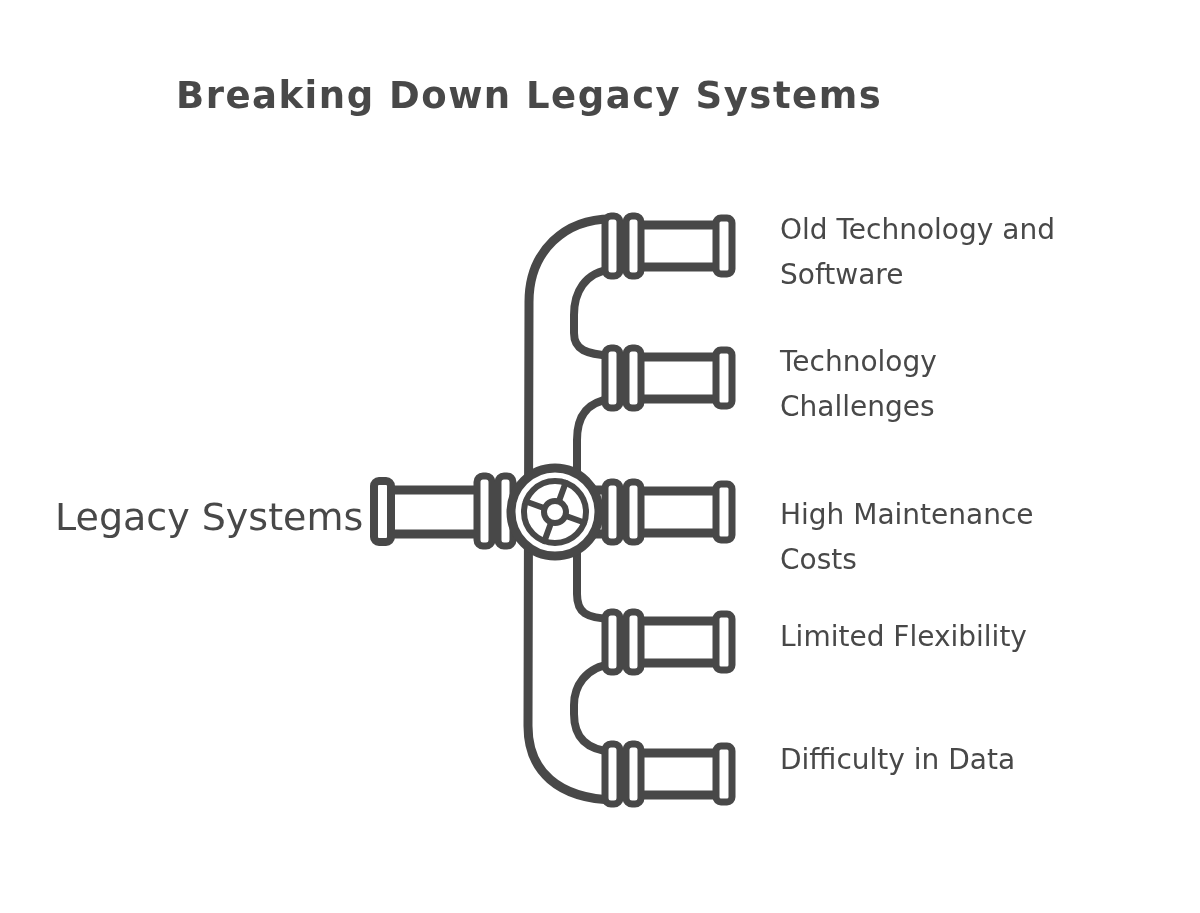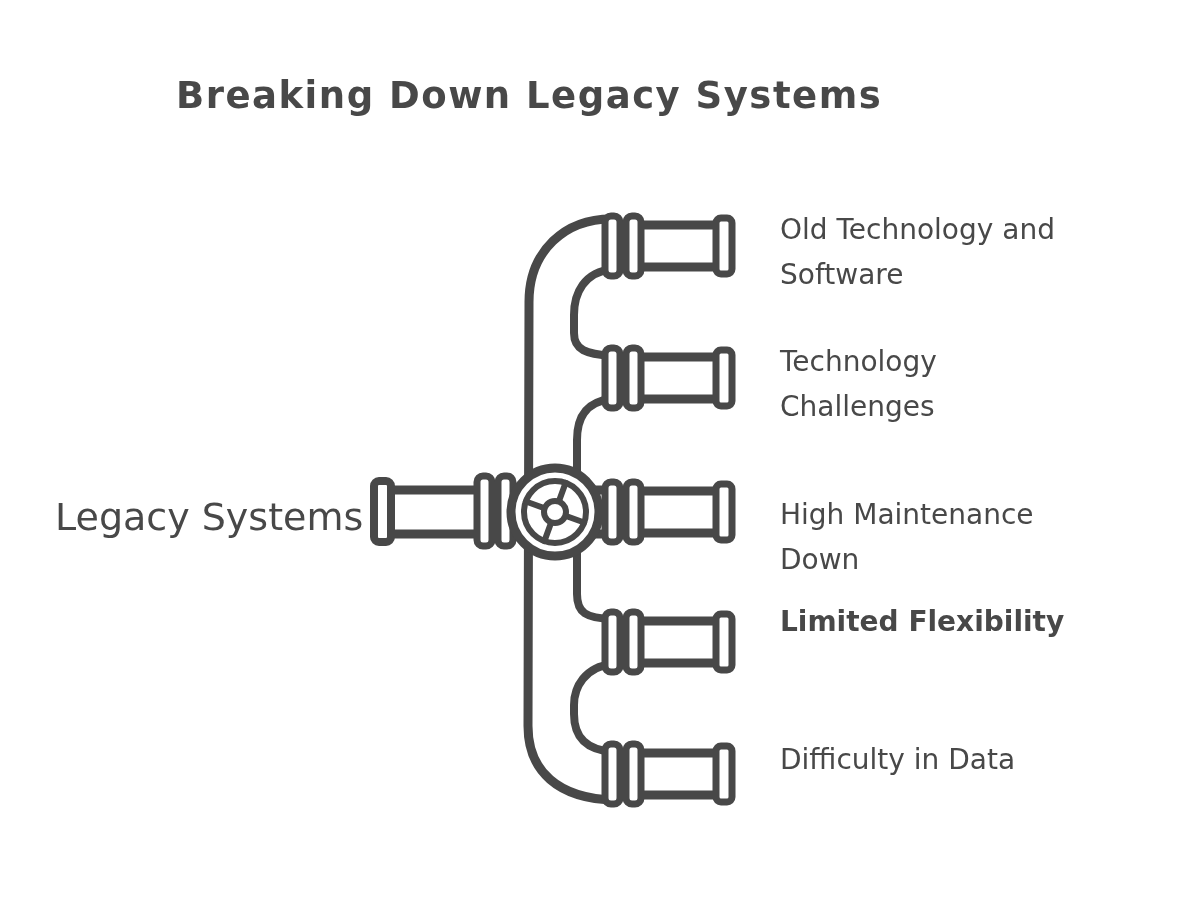--- a/index.html
+++ b/index.html
@@ -51,21 +51,21 @@
     font-size: 28px;
     line-height: 45px;
     color: var(--ink);
     white-space: nowrap;
   }
   .branch-label span { display: block; }
 
   .bl-1 { top: 207px; }
   .bl-2 { top: 339px; }
   .bl-3 { top: 492px; }
-  .bl-4 { top: 599px; font-weight: bold; }
+  .bl-4 { top: 614px; }
   .bl-5 { top: 737px; }
 </style>
 </head>
 <body>
 
 <div class="canvas">
 
   <h1 class="title">Breaking Down Legacy Systems</h1>
 
   <svg class="pipe-svg" viewBox="0 0 1200 913" fill="none" stroke="currentColor" stroke-linecap="round" stroke-linejoin="round">
@@ -141,21 +141,21 @@
     <span>Software</span>
   </div>
 
   <div class="branch-label bl-2">
     <span>Technology</span>
     <span>Challenges</span>
   </div>
 
   <div class="branch-label bl-3">
     <span>High Maintenance</span>
-    <span>Down</span>
+    <span>Costs</span>
   </div>
 
   <div class="branch-label bl-4">
     <span>Limited Flexibility</span>
   </div>
 
   <div class="branch-label bl-5">
     <span>Difficulty in Data</span>
   </div>
 

